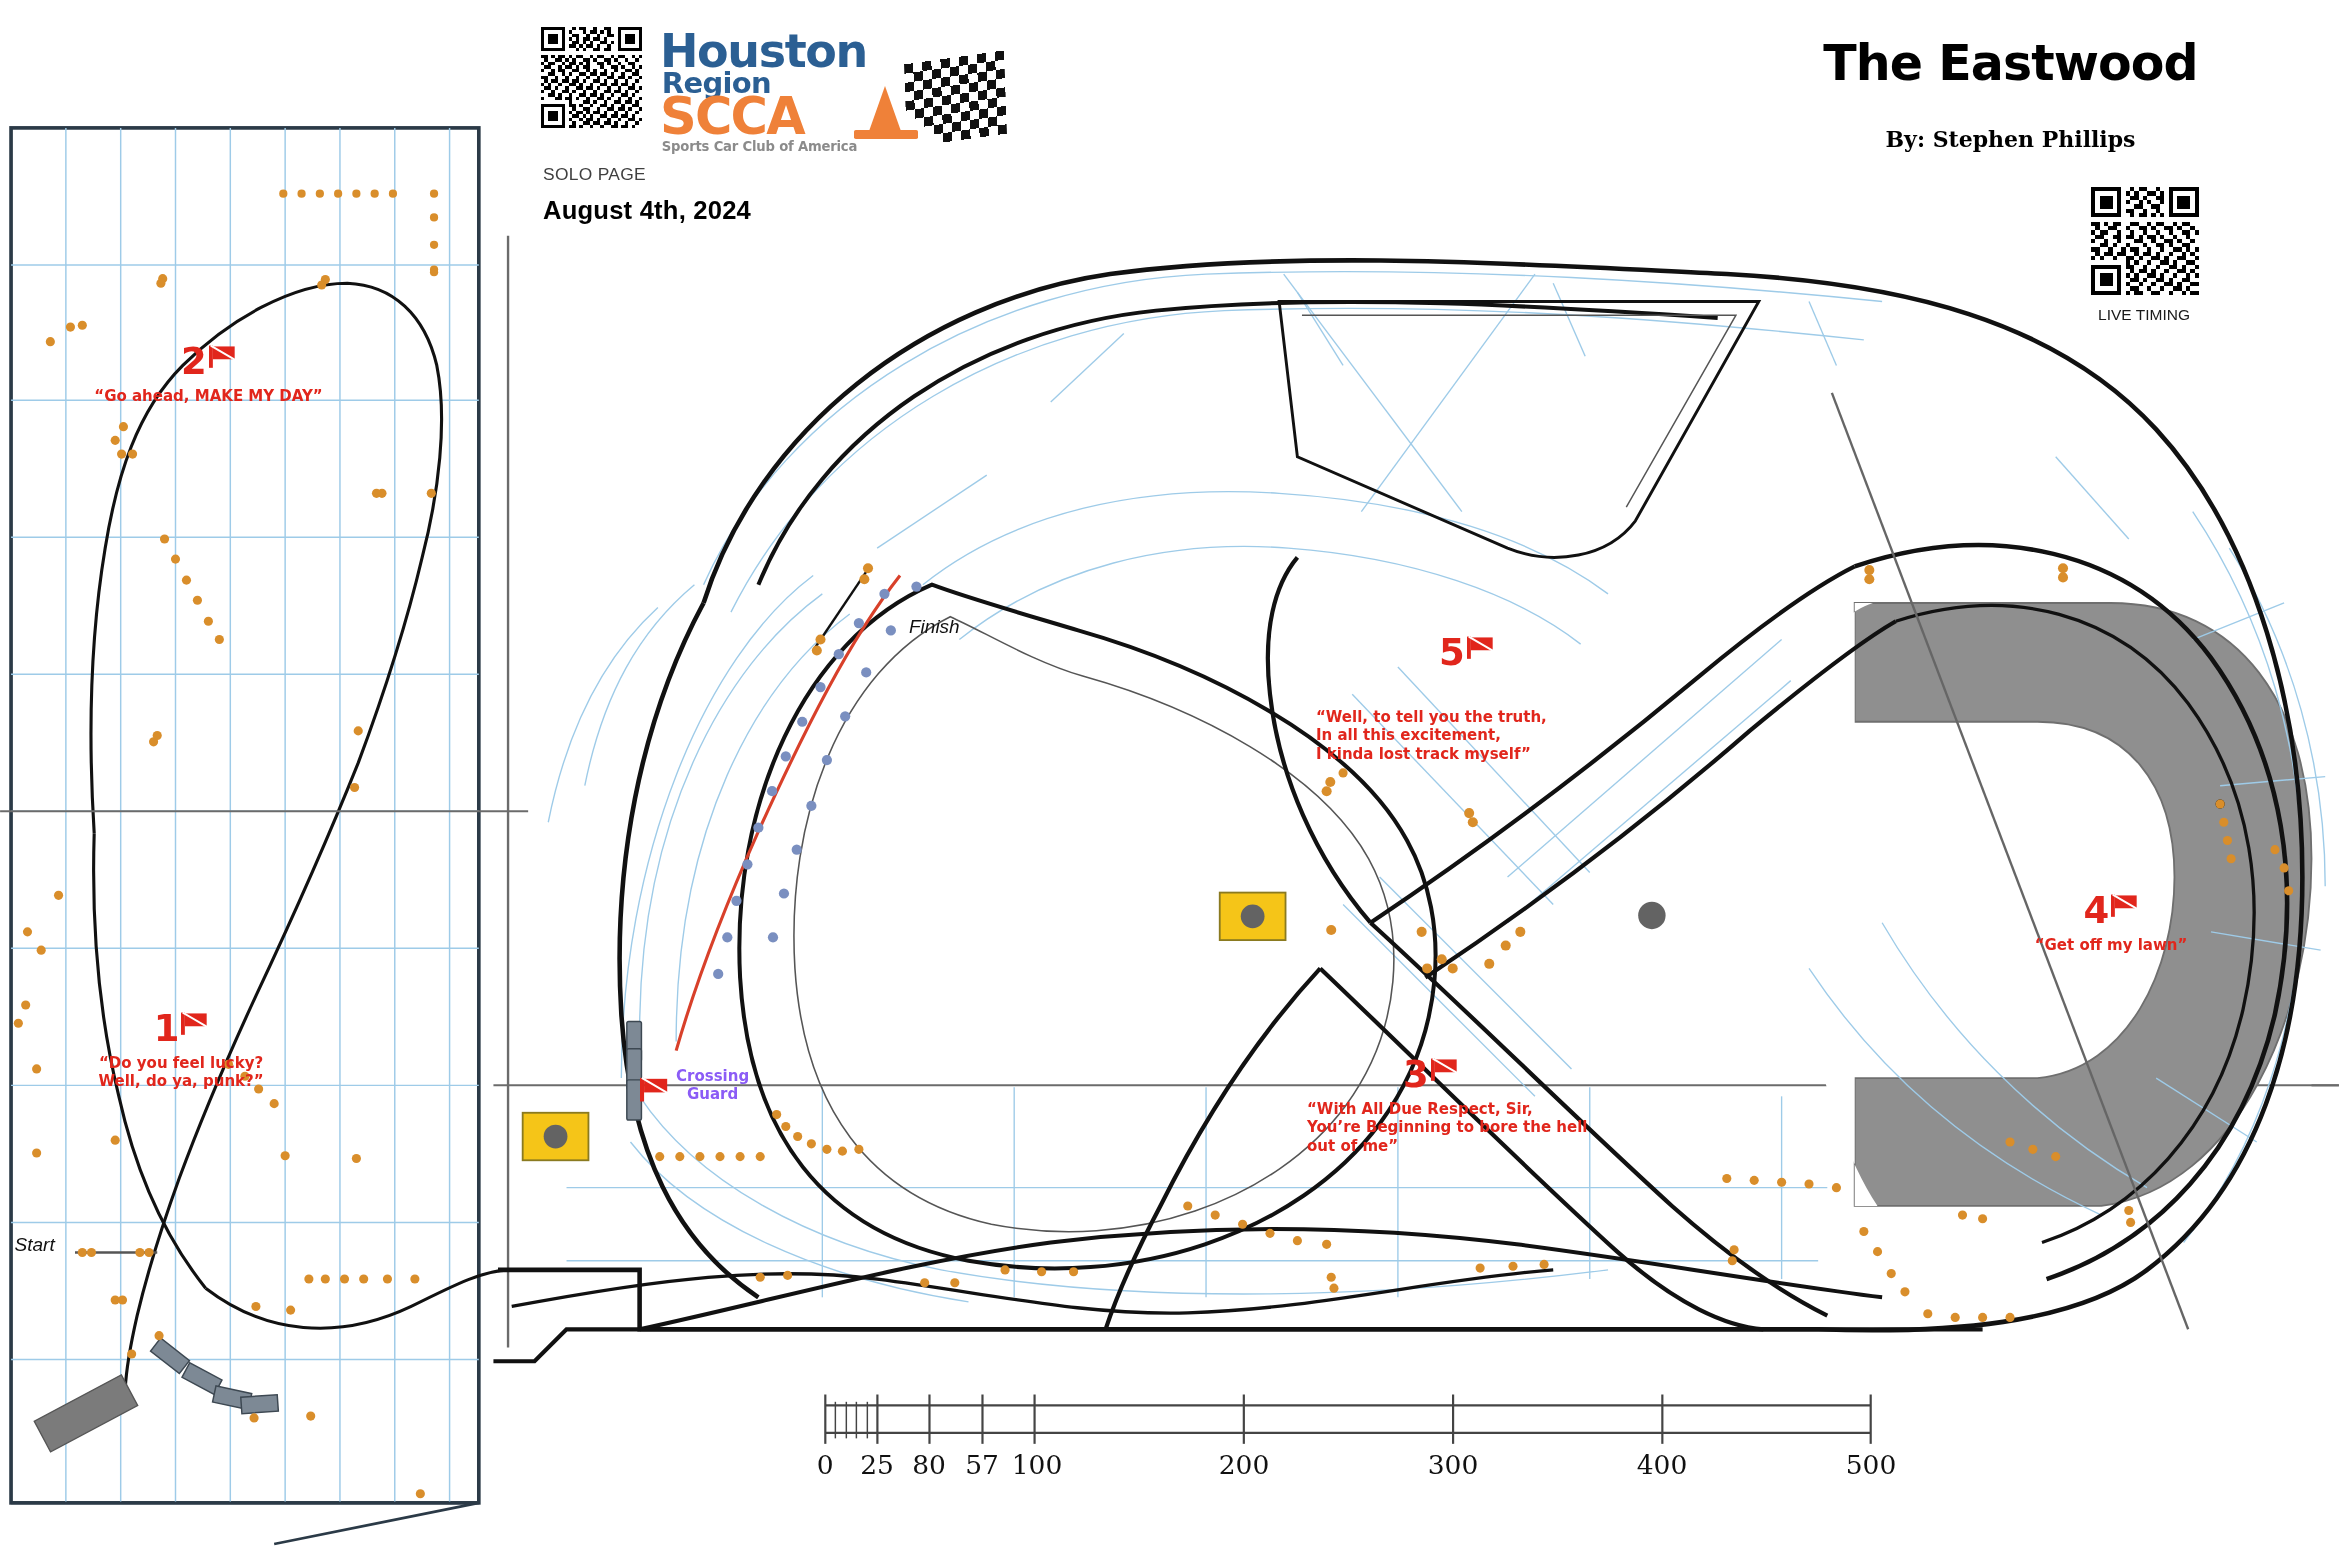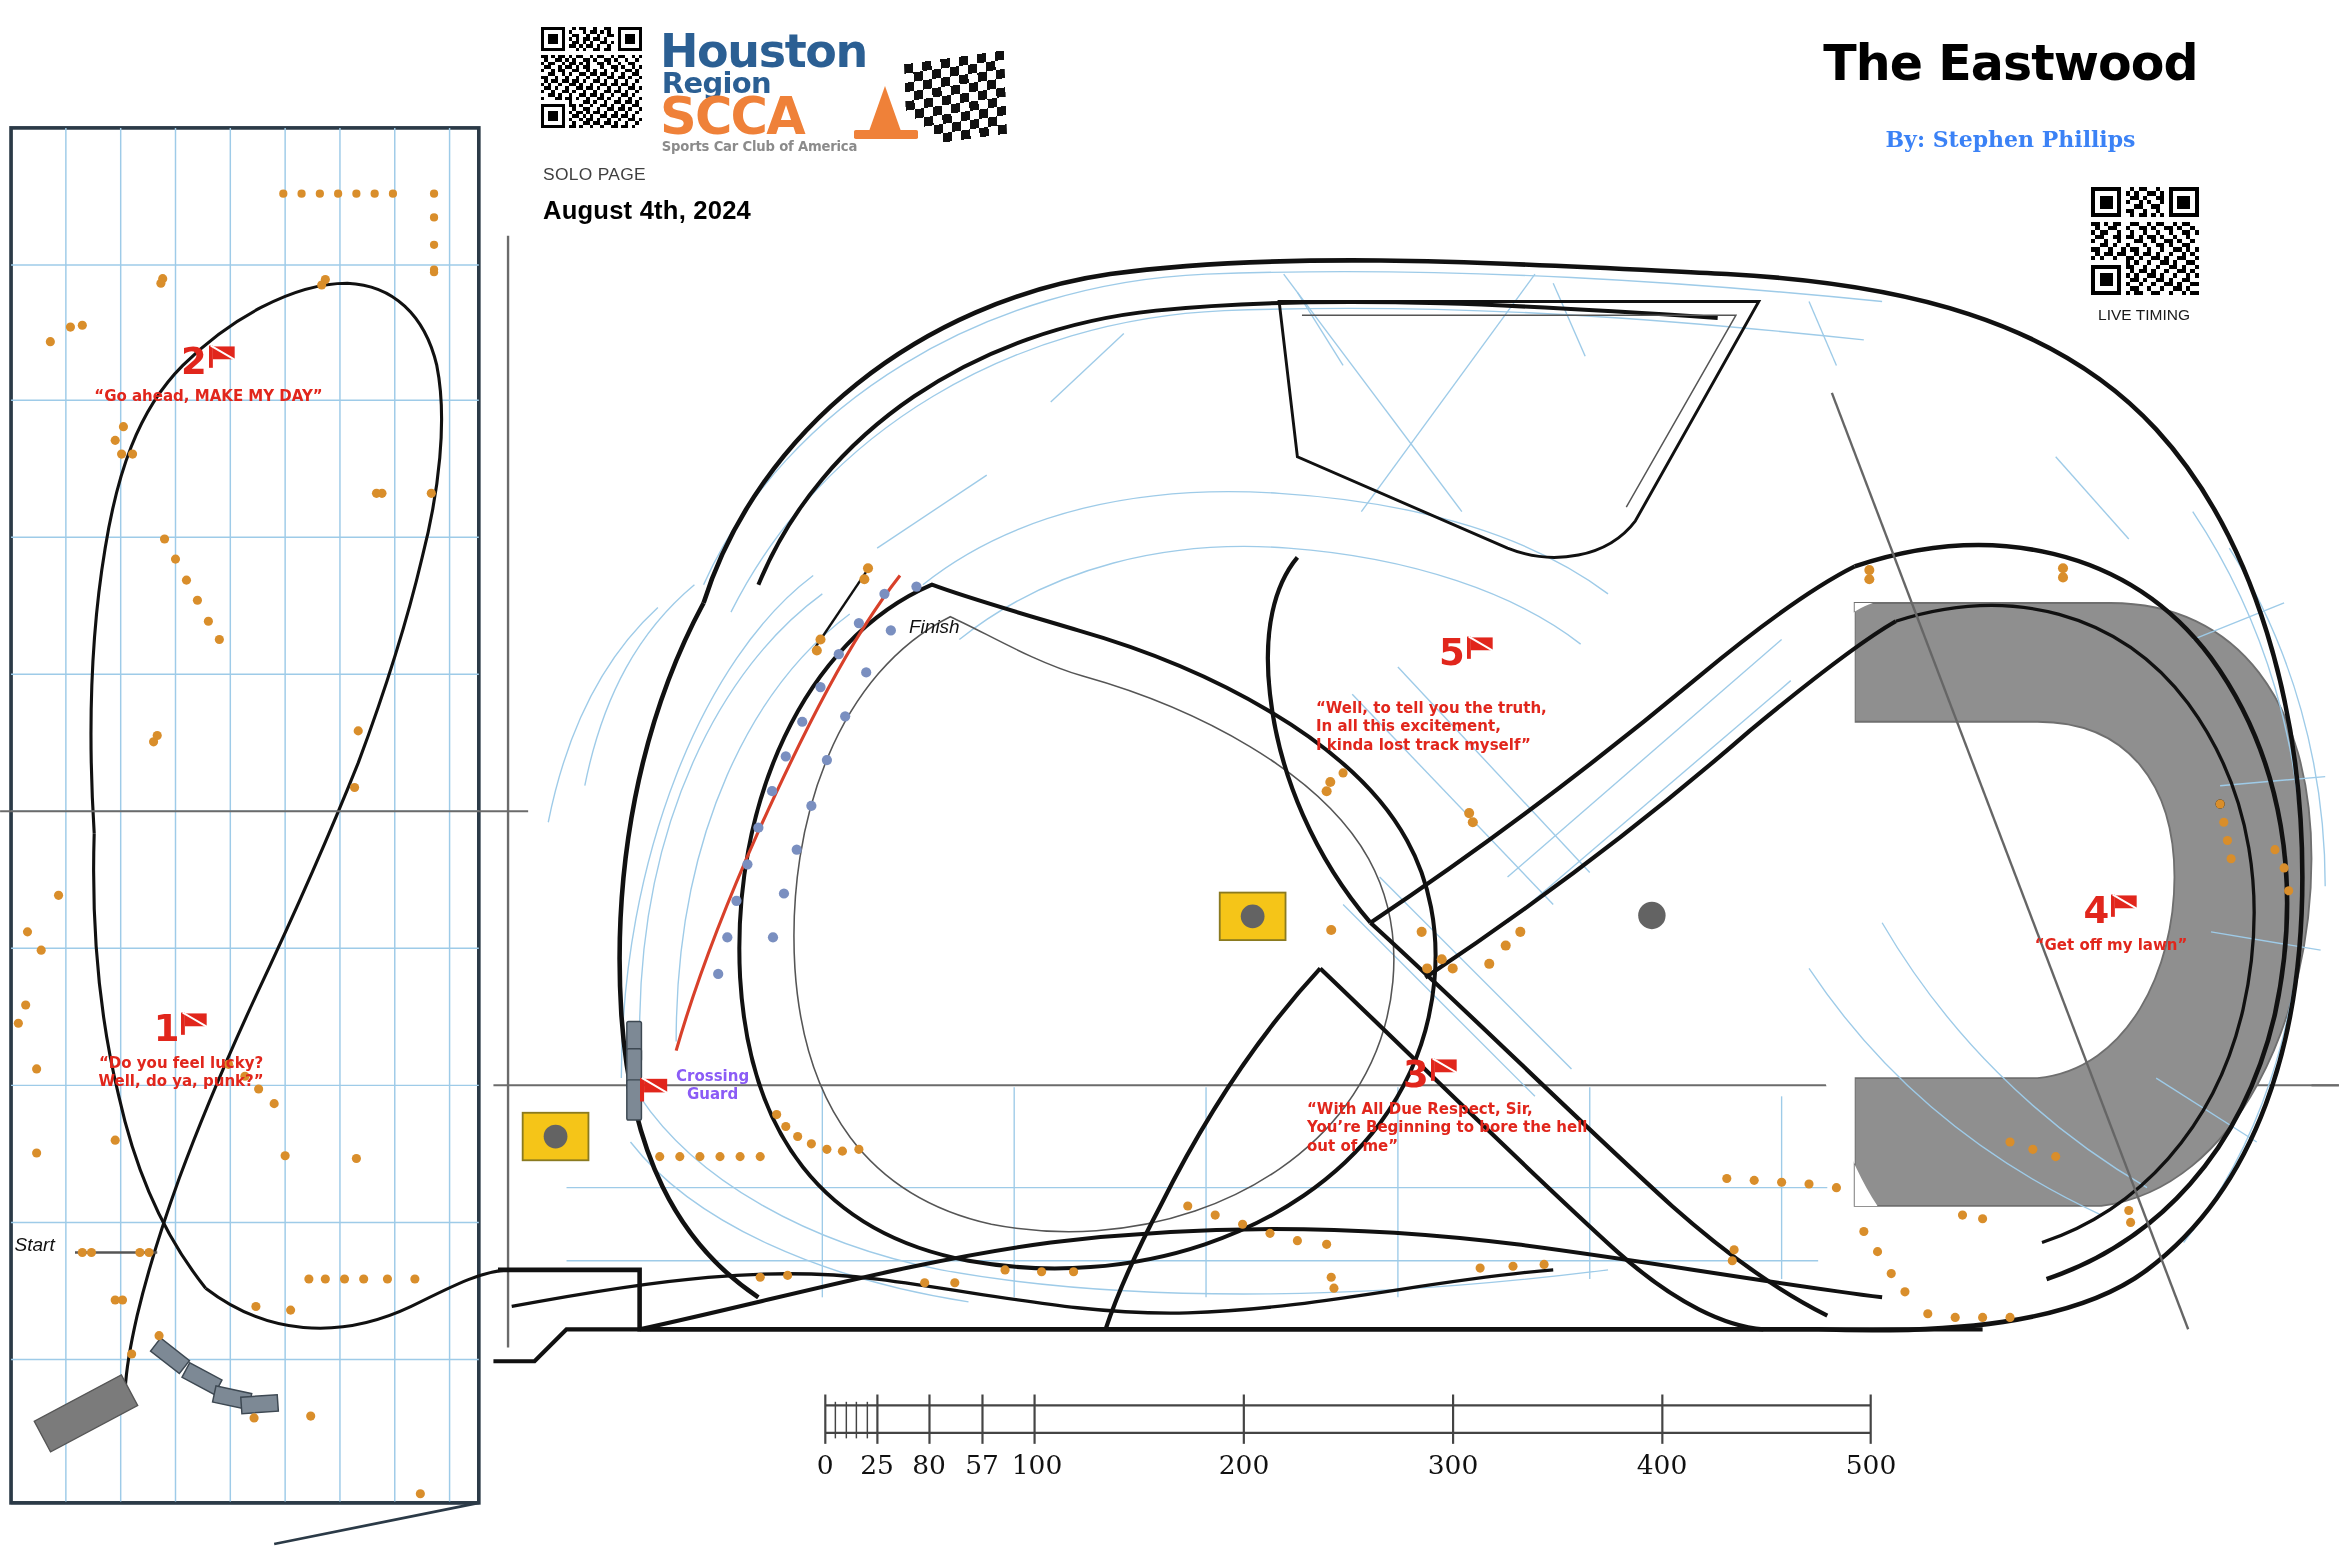--- a/index.html
+++ b/index.html
@@ -25,21 +25,21 @@
   .scca-sub{position:absolute;left:1.8px;top:110px;font-size:13.2px;font-weight:bold;color:#8b8b8b;
      letter-spacing:-0.2px;font-family:"DejaVu Sans",sans-serif;}
   .scca-cone{position:absolute;left:208px;top:57px;width:0;height:0;
      border-left:17.4px solid transparent;border-right:17.4px solid transparent;border-bottom:48px solid #ef8139;}
   .scca-cone-base{position:absolute;left:194px;top:101px;width:64px;height:9.1px;background:#ef8139;border-radius:1.8px;}
   .checker{position:absolute;left:245px;top:27.4px;width:101px;height:84px;transform:rotate(-8deg) skewX(-6deg);}
 
   .title{position:absolute;left:1791px;top:35px;width:439px;text-align:center;
      font-size:49px;font-weight:bold;letter-spacing:-0.9px;font-family:"DejaVu Sans",sans-serif;color:#000;}
   .byline{position:absolute;left:1791px;top:126px;width:439px;text-align:center;
-     font-size:22px;font-weight:bold;font-family:"DejaVu Serif",serif;color:#3b82f6;}
+     font-size:22px;font-weight:bold;font-family:"DejaVu Serif",serif;color:#000000;}
   .qr-timing{position:absolute;left:2091px;top:187px;width:108px;height:108px;}
   .timing-label{position:absolute;left:2061px;top:306px;width:166px;text-align:center;font-size:15.5px;color:#1a1a1a;}
 
   
   #map{position:absolute;left:0;top:0;width:2339px;height:1565px;}
 
   
   .marker{position:absolute;color:#e1261c;font-family:"DejaVu Sans",sans-serif;}
   .marker .num-row{display:flex;align-items:flex-start;justify-content:center;gap:1.8px;}
   .marker .num{font-size:37px;font-weight:bold;line-height:33px;}
@@ -956,21 +956,21 @@
 
   <div class="marker m-left" style="left:1316px;top:636px;width:365px;">
     <div class="num-row" style="justify-content:flex-start;margin-left:123px;">
       <span class="num">5</span>
       <svg class="flag" viewBox="0 0 32 30">
         <rect x="0" y="2" width="4.5" height="26" fill="#e1261c"></rect>
         <path d="M4.5 3 L30 3 L30 18 L4.5 18 Z" fill="#e1261c"></path>
         <path d="M2 2 L31 19" stroke="#ffffff" stroke-width="2.2" fill="none"></path>
       </svg>
     </div>
-    <div class="quote" style="margin-top:30px;">“Well, to tell you the truth,
+    <div class="quote" style="margin-top:39px;">“Well, to tell you the truth,
 In all this excitement,
 I kinda lost track myself”</div>
   </div>
 
   <div class="scalebar">
     <svg width="1060" height="64" viewBox="0 0 1160 70">
       <line x1="8" y1="18" x2="1152" y2="18" stroke="#444" stroke-width="2.4"></line>
       <line x1="8" y1="48" x2="1152" y2="48" stroke="#444" stroke-width="2.4"></line>
       <g stroke="#444" stroke-width="2.4">
         <line x1="8" y1="6" x2="8" y2="60"></line>

